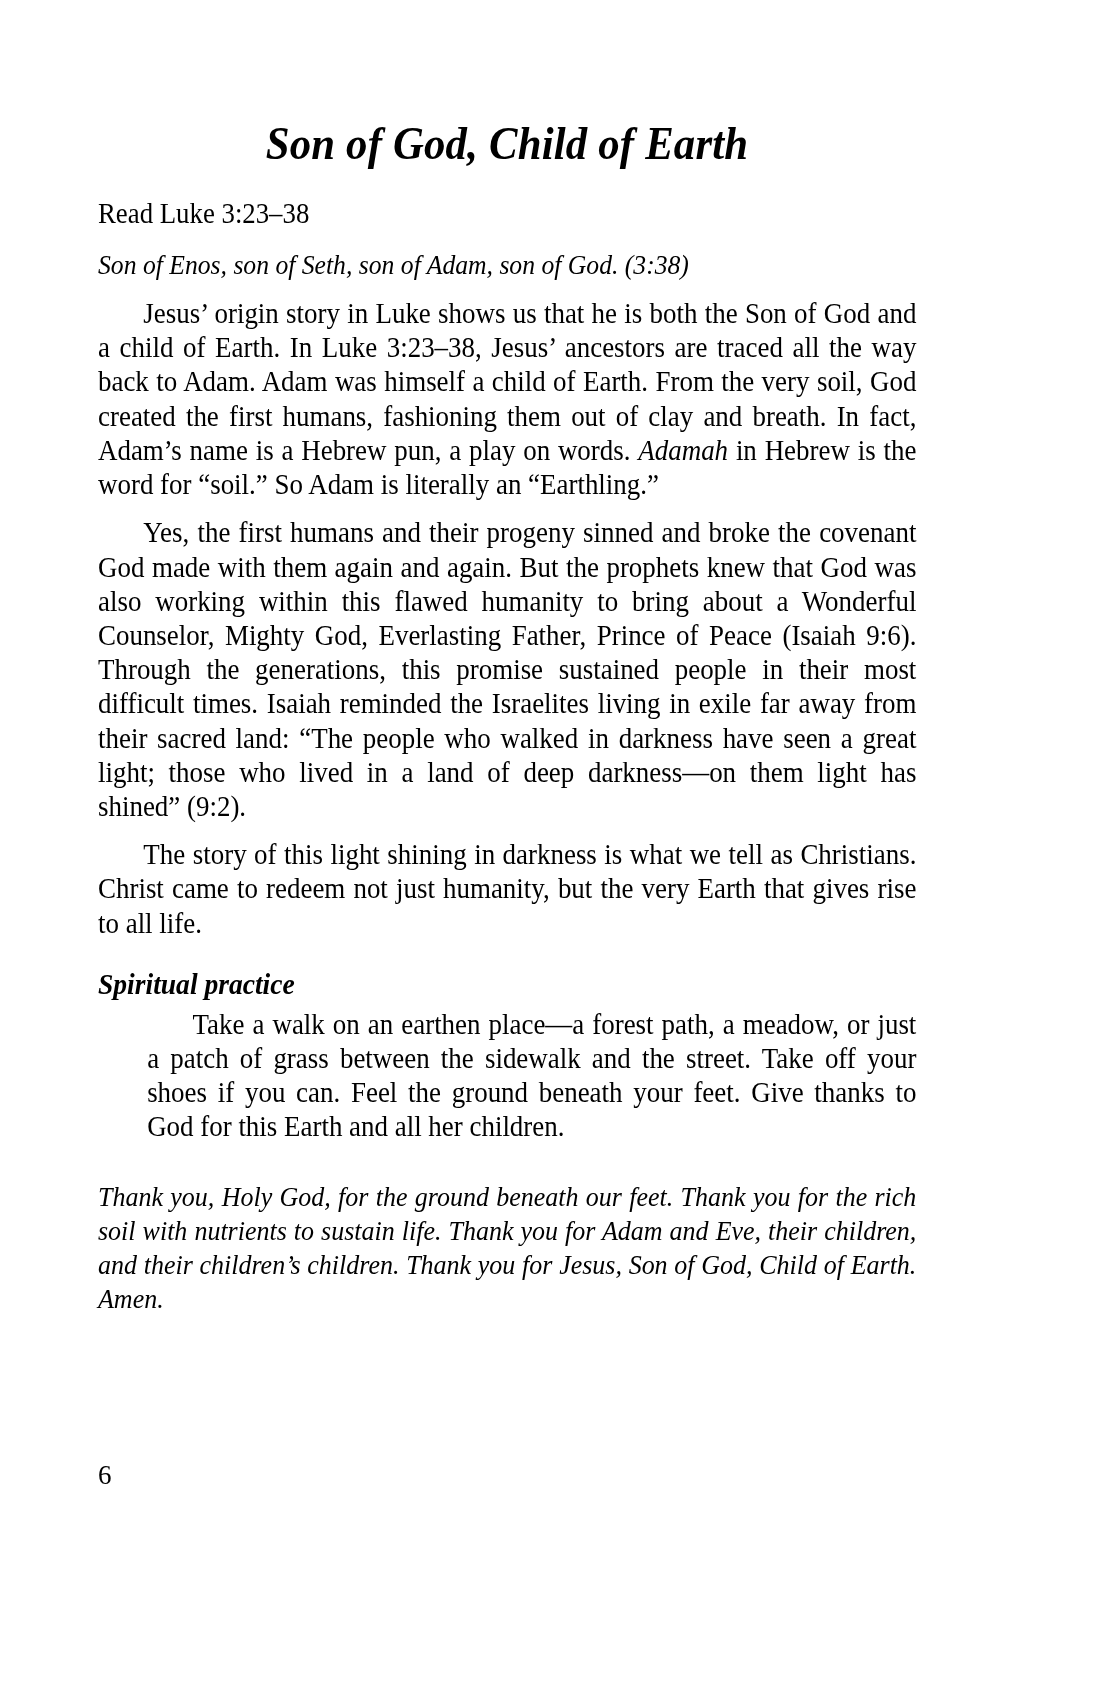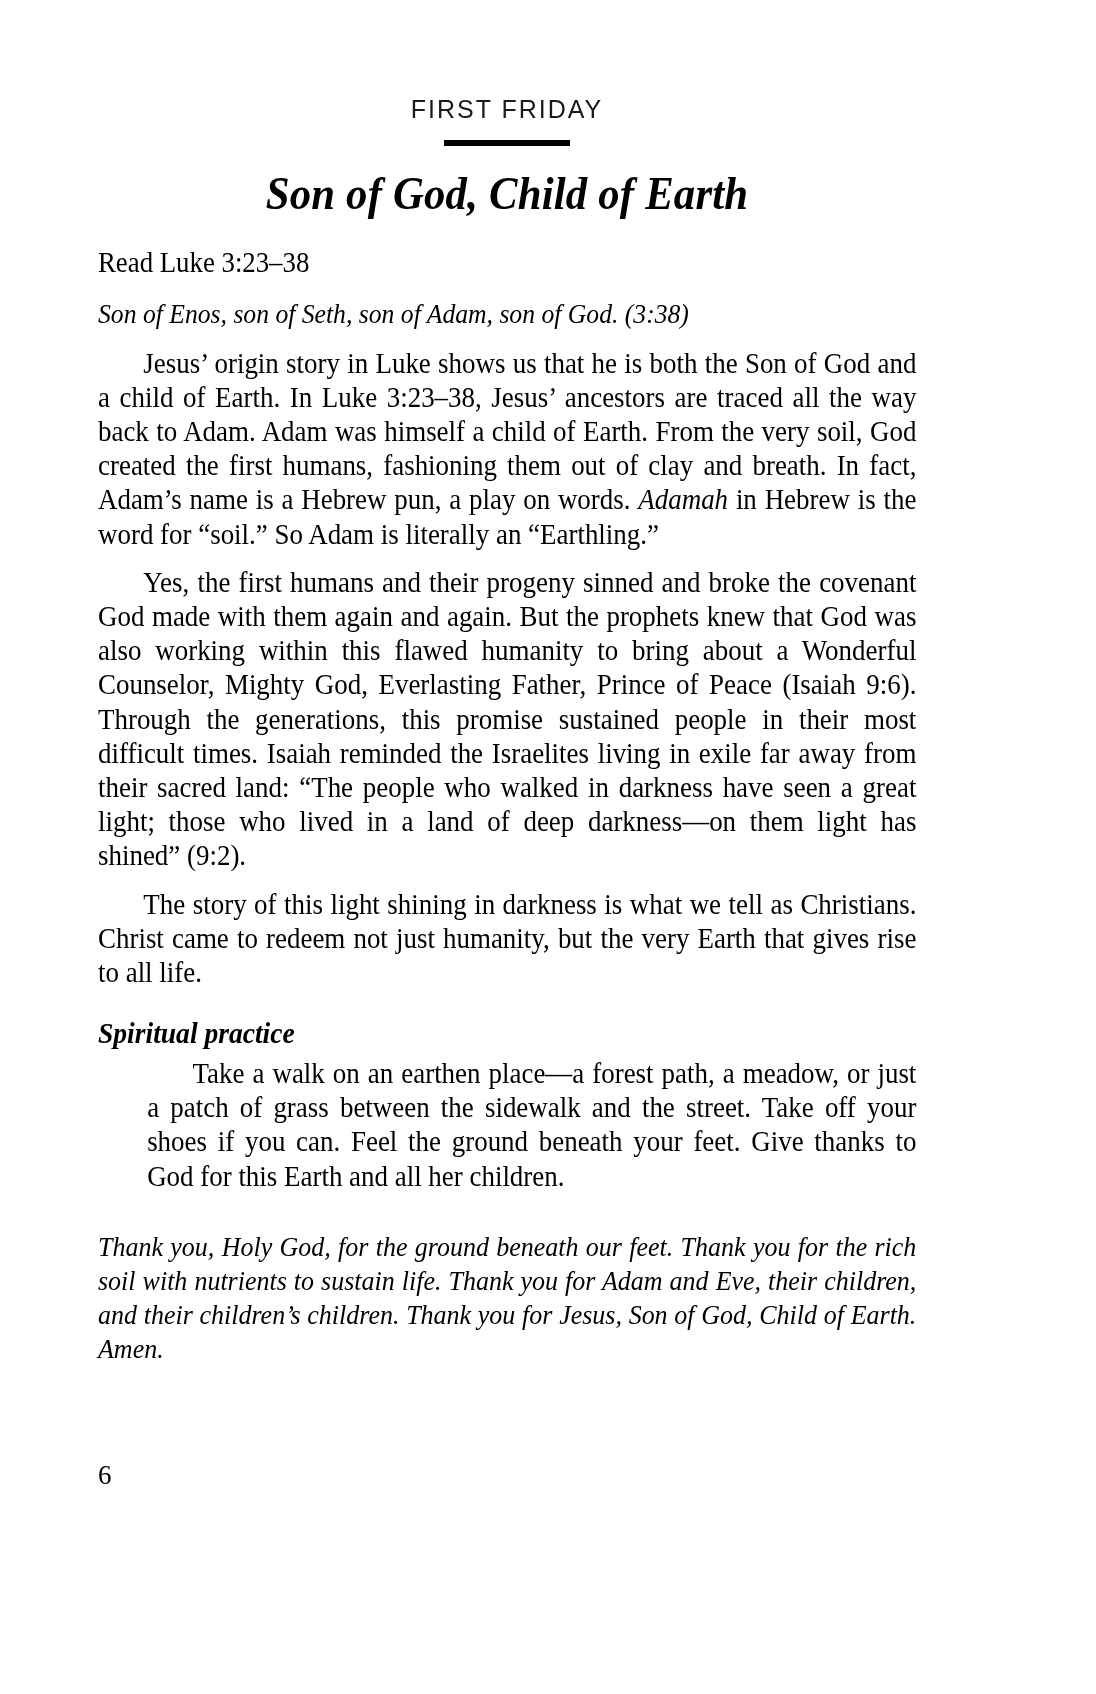--- a/index.html
+++ b/index.html
@@ -144,24 +144,20 @@
     color: #000000;
   }
 </style>
 </head>
 <body>
 
 <div class="page">
 
   <div class="content">
 
-    <div class="kicker-wrap">
-      <div class="kicker">FIRST FRIDAY</div>
-      <div class="kicker-rule"></div>
-    </div>
 
     <h1 class="title">Son of God, Child of Earth</h1>
 
     <p class="read-line">Read Luke 3:23–38</p>
 
     <p class="epigraph">Son of Enos, son of Seth, son of Adam, son of God. (3:38)</p>
 
     <p class="body-para"><span>Jesus’ origin story in Luke shows us that he is both the Son of God and a child of Earth. In Luke 3:23–38, Jesus’ ancestors are traced all the way back to Adam. Adam was himself a child of Earth. From the very soil, God created the first humans, fashioning them out of clay and breath. In fact, Adam’s name is a Hebrew pun, a play on words. </span><em>Adamah</em><span> in Hebrew is the word for “soil.” So Adam is literally an “Earthling.”</span></p>
 
     <p class="body-para">Yes, the first humans and their progeny sinned and broke the covenant God made with them again and again. But the prophets knew that God was also working within this flawed humanity to bring about a Wonderful Counselor, Mighty God, Everlasting Father, Prince of Peace (Isaiah 9:6). Through the generations, this promise sustained people in their most difficult times. Isaiah reminded the Israelites living in exile far away from their sacred land: “The people who walked in darkness have seen a great light; those who lived in a land of deep darkness—on them light has shined” (9:2).</p>

